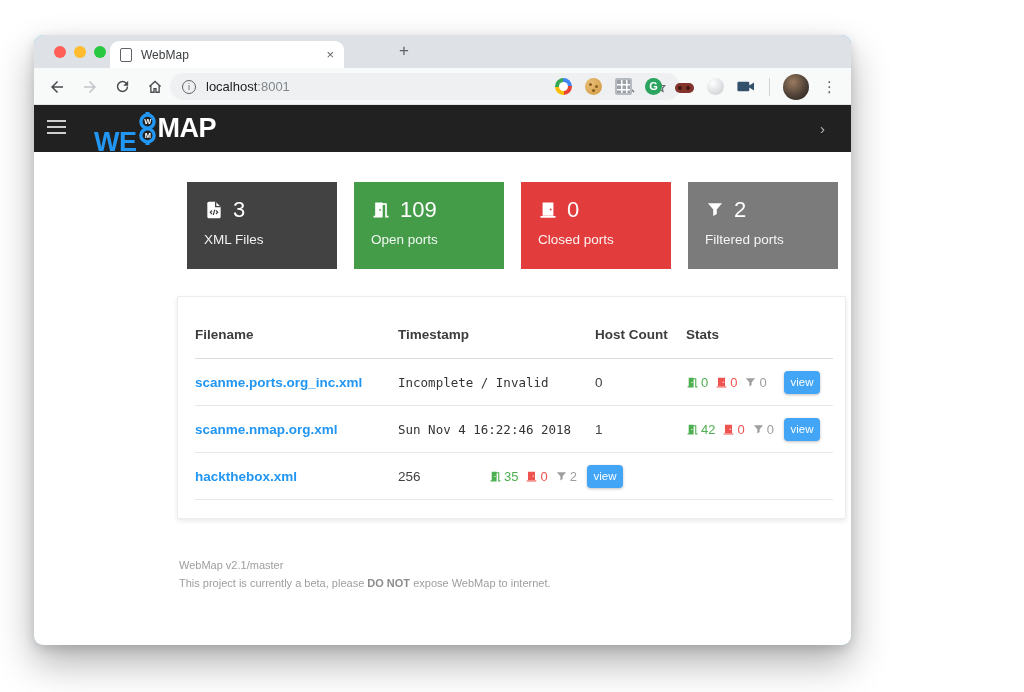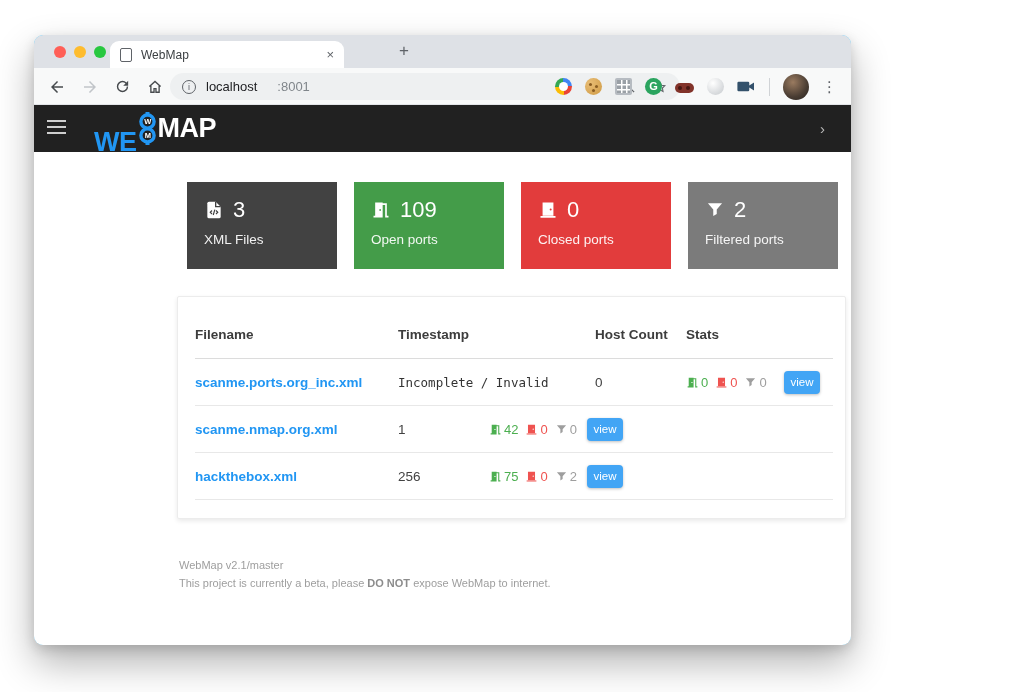--- a/index.html
+++ b/index.html
@@ -25,21 +25,21 @@
 
   
   .toolbar { position:relative; height:37px; background:#f8f9f9; border-bottom:1px solid #e3e5e8; }
   .nav-icons { position:absolute; left:14px; top:0; height:37px; display:flex; align-items:center; gap:15px; }
   .nav-icons svg { display:block; }
   .omnibox { position:absolute; left:136px; top:5px; width:510px; height:27px; background:#eef0f1;
     border-radius:14px; display:flex; align-items:center; padding:0 12px; }
   .omni-info { width:14px; height:14px; border:1.3px solid #5f6368; border-radius:50%;
     color:#5f6368; font-size:9px; line-height:12px; text-align:center; font-style:normal; }
   .omni-url { margin-left:10px; font-size:13px; color:#202124; }
-  .omni-port { color:#80868b;padding-left:20px; }
+  .omni-port { color:#80868b; }
   .omni-right { margin-left:auto; display:flex; align-items:center; gap:16px; }
   .ext-cluster { position:absolute; right:14px; top:0; height:37px; display:flex; align-items:center; gap:13px; }
   .ext { width:17px; height:17px; border-radius:50%; position:relative; }
   .ext-colorwheel { background:conic-gradient(#4285f4 0 25%, #ea4335 0 50%, #fbbc05 0 75%, #34a853 0 100%); }
   .ext-colorwheel::after { content:""; position:absolute; inset:4px; border-radius:50%; background:#fff; }
   .ext-cookie { background:radial-gradient(circle at 30% 30%, #e8bd75, #cf9a44);}
   .ext-cookie::after { content:""; position:absolute; left:4px; top:5px; width:3px; height:3px; border-radius:50%;
      background:#8a5d22; box-shadow:6px 2px 0 #8a5d22, 3px 6px 0 #8a5d22; }
   .ext-grid { border-radius:2px; background:#b6bbc1; }
   .ext-grid::after { content:""; position:absolute; inset:2px; background:
@@ -265,20 +265,21 @@
             </svg>
             <span class="st-filtered">0</span>
         </span>
         <span class="col-action">
             <button class="view-btn">view</button>
           </span>
       </div>
 
       <div class="trow">
         <span class="col-filename"><a href="#" class="file-link">scanme.nmap.org.xml</a></span>
+        <span class="col-timestamp ts">Sun Nov 4 16:22:46 2018</span>
         <span class="col-host host">1</span>
         <span class="col-stats stats-cell">
           <svg width="13" height="13" viewBox="0 0 24 24">
               <path d="M14 6v15H3v-2h2V3h9v1h5v15h2v2h-4V6h-3zm-4 5v2h2v-2h-2z" fill="#4caf50"></path>
             </svg>
             <span class="st-open">42</span>
           <svg width="13" height="13" viewBox="0 0 24 24">
               <path fill-rule="evenodd" d="M5.5 3h13v16h-13V3zm9.7 7.2a1.2 1.2 0 1 0 0 2.4 1.2 1.2 0 0 0 0-2.4z" fill="#ef5350"></path>
               <path d="M3 19.3h18v1.9H3z" fill="#ef5350"></path>
             </svg>
@@ -293,21 +294,21 @@
           </span>
       </div>
 
       <div class="trow">
         <span class="col-filename"><a href="#" class="file-link">hackthebox.xml</a></span>
         <span class="col-host host">256</span>
         <span class="col-stats stats-cell">
           <svg width="13" height="13" viewBox="0 0 24 24">
               <path d="M14 6v15H3v-2h2V3h9v1h5v15h2v2h-4V6h-3zm-4 5v2h2v-2h-2z" fill="#4caf50"></path>
             </svg>
-            <span class="st-open">75</span>
+            <span class="st-open">35</span>
           <svg width="13" height="13" viewBox="0 0 24 24">
               <path fill-rule="evenodd" d="M5.5 3h13v16h-13V3zm9.7 7.2a1.2 1.2 0 1 0 0 2.4 1.2 1.2 0 0 0 0-2.4z" fill="#ef5350"></path>
               <path d="M3 19.3h18v1.9H3z" fill="#ef5350"></path>
             </svg>
             <span class="st-closed">0</span>
           <svg width="13" height="13" viewBox="0 0 24 24">
               <path d="M3.5 4h17l-6.4 7.4v5.4l-4.2 2.4v-7.8L3.5 4z" fill="#9e9e9e"></path>
             </svg>
             <span class="st-filtered">2</span>
         </span>

